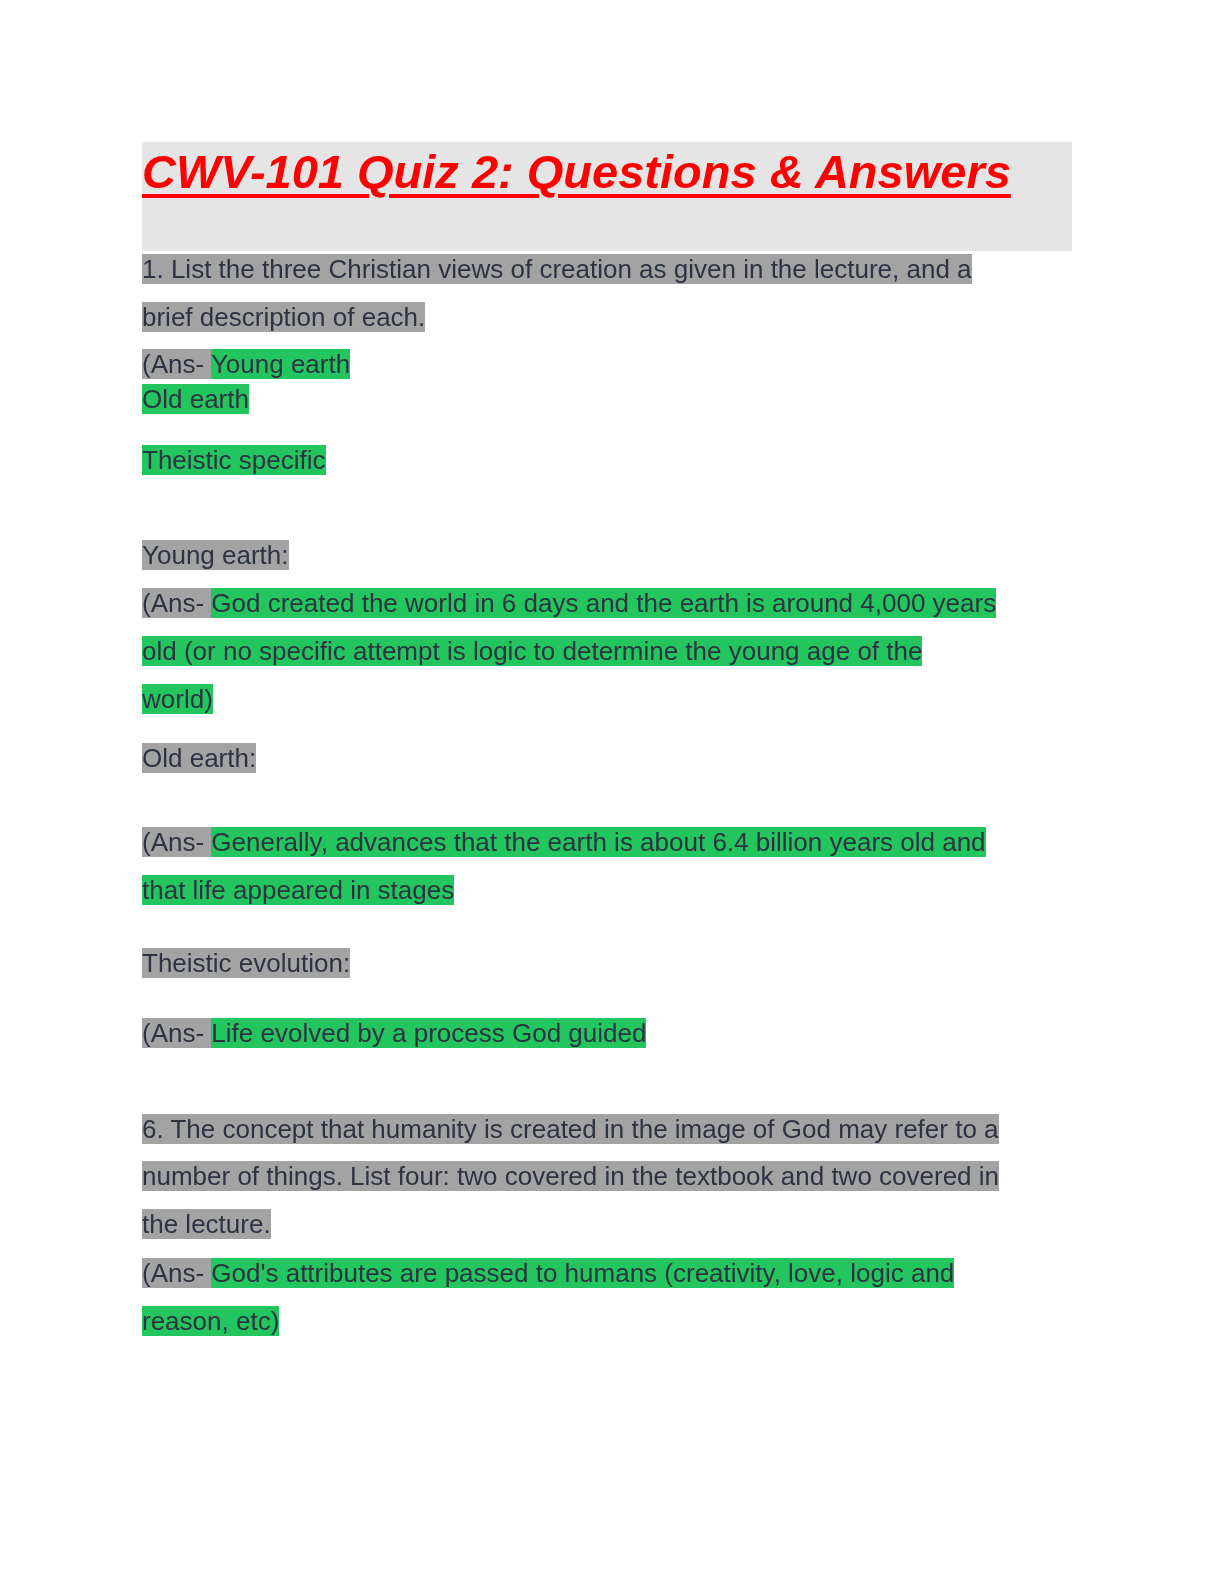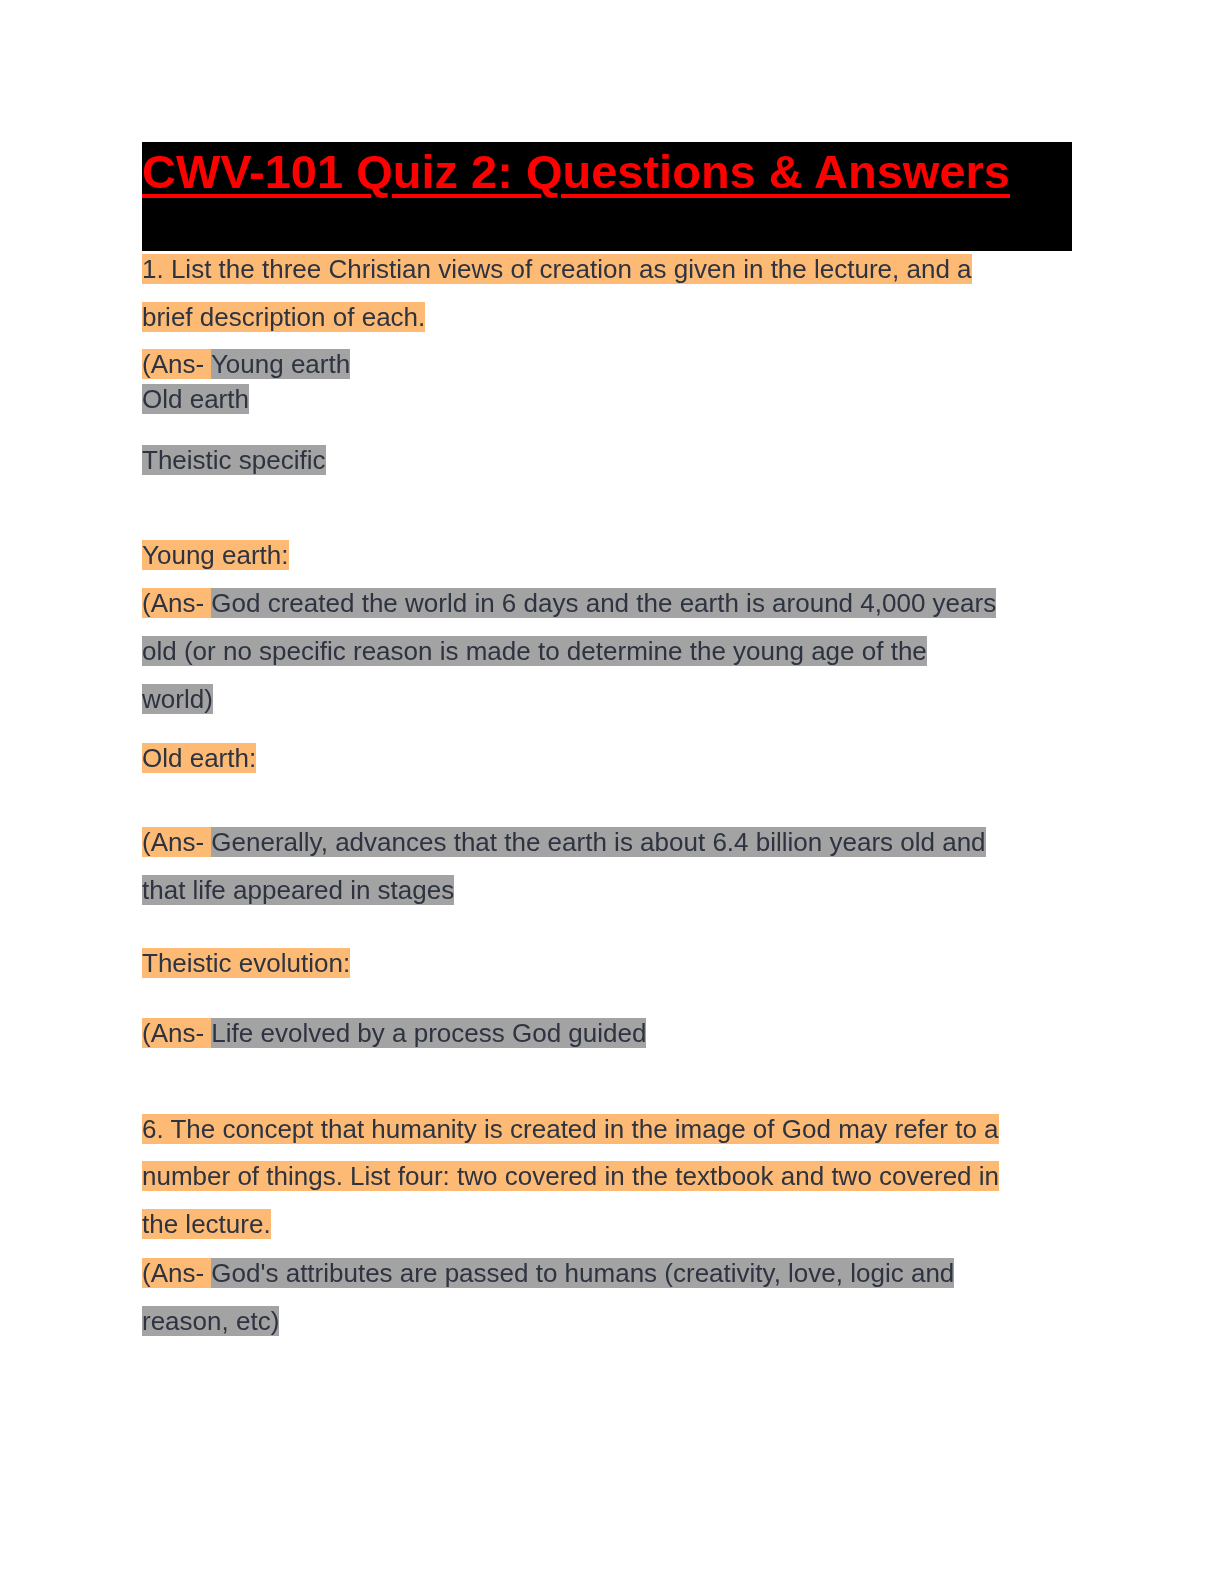--- a/index.html
+++ b/index.html
@@ -1,40 +1,40 @@
 <!DOCTYPE html>
 <html><head>
 <meta charset="utf-8">
 <style>
   html, body { margin: 0; padding: 0; background: #ffffff; }
   body { width: 1224px; height: 1584px; position: relative; overflow: hidden;
          font-family: "Liberation Sans", sans-serif; color: #2d3340; }
-  .title-block { position: absolute; left: 142px; top: 142px; width: 930px; height: 109px; background: #000000; }
+  .title-block { position: absolute; left: 142px; top: 142px; width: 930px; height: 109px; background: #e5e5e5; font-style: italic; }
   .title { position: absolute; left: 0; top: 2px; font-size: 47px; font-weight: bold; color: #ff0000;
            text-decoration: underline; text-decoration-thickness: 4px; text-underline-offset: 6px; white-space: nowrap; }
   .line { position: absolute; left: 142px; font-size: 26px; line-height: 34px; white-space: nowrap; }
-  .q { background: #fdba74; }
-  .a { background: #a3a3a3; text-align: right; }
+  .q { background: #a3a3a3; }
+  .a { background: #22c55e; text-align: right; }
 </style>
 </head>
 <body>
 
 <div class="title-block">
   <div class="title">CWV-101 Quiz 2: Questions &amp; Answers</div>
 </div>
 
 <div class="line" style="top:252px"><span class="q">1. List the three Christian views of creation as given in the lecture, and a</span></div>
 <div class="line" style="top:300px"><span class="q">brief description of each.</span></div>
 <div class="line" style="top:347px"><span class="q">(Ans- </span><span class="a">Young earth</span></div>
 <div class="line" style="top:382px"><span class="a">Old earth</span></div>
 <div class="line" style="top:443px"><span class="a">Theistic specific</span></div>
 
 <div class="line" style="top:538px"><span class="q">Young earth:</span></div>
 <div class="line" style="top:586px"><span class="q">(Ans- </span><span class="a">God created the world in 6 days and the earth is around 4,000 years</span></div>
-<div class="line" style="top:634px"><span class="a">old (or no specific reason is made to determine the young age of the</span></div>
+<div class="line" style="top:634px"><span class="a">old (or no specific attempt is logic to determine the young age of the</span></div>
 <div class="line" style="top:682px"><span class="a">world)</span></div>
 
 <div class="line" style="top:741px"><span class="q">Old earth:</span></div>
 <div class="line" style="top:825px"><span class="q">(Ans- </span><span class="a">Generally, advances that the earth is about 6.4 billion years old and</span></div>
 <div class="line" style="top:873px"><span class="a">that life appeared in stages</span></div>
 
 <div class="line" style="top:946px"><span class="q">Theistic evolution:</span></div>
 <div class="line" style="top:1016px"><span class="q">(Ans- </span><span class="a">Life evolved by a process God guided</span></div>
 
 <div class="line" style="top:1112px"><span class="q">6. The concept that humanity is created in the image of God may refer to a</span></div>

